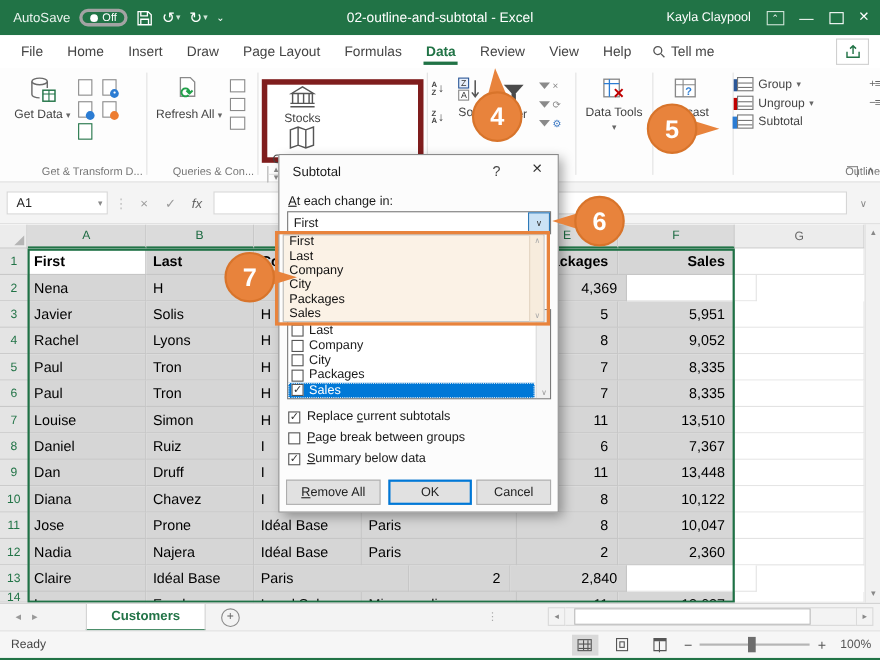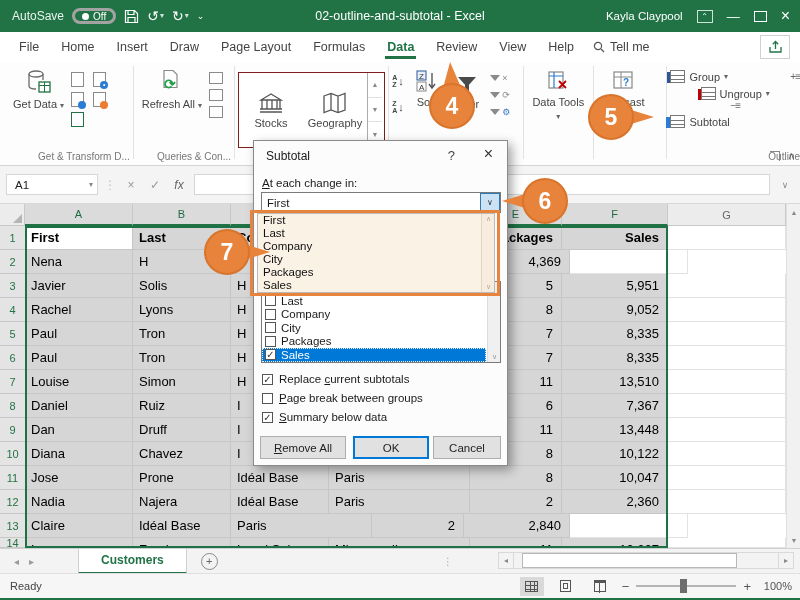--- a/index.html
+++ b/index.html
@@ -32,21 +32,21 @@
   
   .ribbon{position:absolute;left:0;top:62px;width:800px;height:104px;background:#fdfdfd;border-bottom:1px solid #d5d5d5;display:flex;padding-left:8px;}
   .rgroup{position:relative;height:100%;padding-top:4px;}
   .rg-label{position:absolute;bottom:3px;left:0;right:0;text-align:right;font-size:10px;color:#777;white-space:nowrap;overflow:hidden;}
   .rdiv{width:1px;background:#e2e2e2;margin:4px 3px 6px;}
   .bigbtn{display:inline-flex;flex-direction:column;align-items:center;justify-content:flex-start;gap:3px;padding:3px 5px;font-size:11px;color:#444;text-align:center;cursor:pointer;line-height:1.15;}
   .smallicons{display:grid;grid-template-columns:16px 16px;grid-gap:5px 6px;margin:6px 2px;}
   .doc{width:13px;height:15px;border:1px solid #8a8a8a;background:#fff;position:relative;}
   .doc i{position:absolute;right:-3px;bottom:-3px;width:8px;height:8px;border-radius:50%;font-style:normal;font-size:7px;line-height:8px;text-align:center;color:#fff;}
   .chev{font-size:8px;color:#666;}
-  .gallery{display:flex;border:1px solid #7f1d1d;background:#fff;margin-top:6px;height:76px;}
+  .gallery{display:flex;border:5px solid #7f1d1d;background:#fff;margin-top:6px;height:76px;flex-direction:column;}
   .gtile{width:64px;display:flex;flex-direction:column;align-items:center;justify-content:center;gap:3px;font-size:11px;color:#444;cursor:pointer;}
   .gscroll{width:15px;border-left:1px solid #ababab;display:flex;flex-direction:column;}
   .gscroll span{flex:1;display:flex;align-items:center;justify-content:center;font-size:7px;color:#888;border-bottom:1px solid #e0e0e0;cursor:pointer;}
   .azcol{display:flex;flex-direction:column;gap:12px;padding-top:8px;}
   .azicon{display:flex;align-items:center;gap:1px;cursor:pointer;}
   .azletters{display:flex;flex-direction:column;font-size:7px;font-weight:bold;color:#444;line-height:7px;}
   .azarrow{font-size:11px;color:#444;}
   .funnel{width:0;height:0;border-left:9px solid transparent;border-right:9px solid transparent;border-top:10px solid #4a4a4a;position:relative;}
   .funnel::after{content:"";position:absolute;left:-2px;top:-2px;width:4px;height:12px;background:#4a4a4a;}
   .minifunnels{display:flex;flex-direction:column;gap:7px;padding-top:7px;}
@@ -365,21 +365,21 @@
         <div style="display:flex;align-items:center;justify-content:space-between;">
           <span class="outline-item">
               <span class="gridico">
                 <span class="bar" style="background:#2b5797;"></span>
               </span>
               <span>Group</span> 
               <span class="chev">▾</span>
             </span>
           <span class="detailico">+≡</span>
         </div>
-        <div style="display:flex;align-items:center;justify-content:space-between;flex-direction:column;">
+        <div style="display:flex;align-items:center;justify-content:space-between;">
           <span class="outline-item">
               <span class="gridico">
                 <span class="bar" style="background:#c00000;"></span>
               </span>
               <span>Ungroup</span> 
               <span class="chev">▾</span>
             </span>
           <span class="detailico">−≡</span>
         </div>
         <div style="display:flex;align-items:center;">

